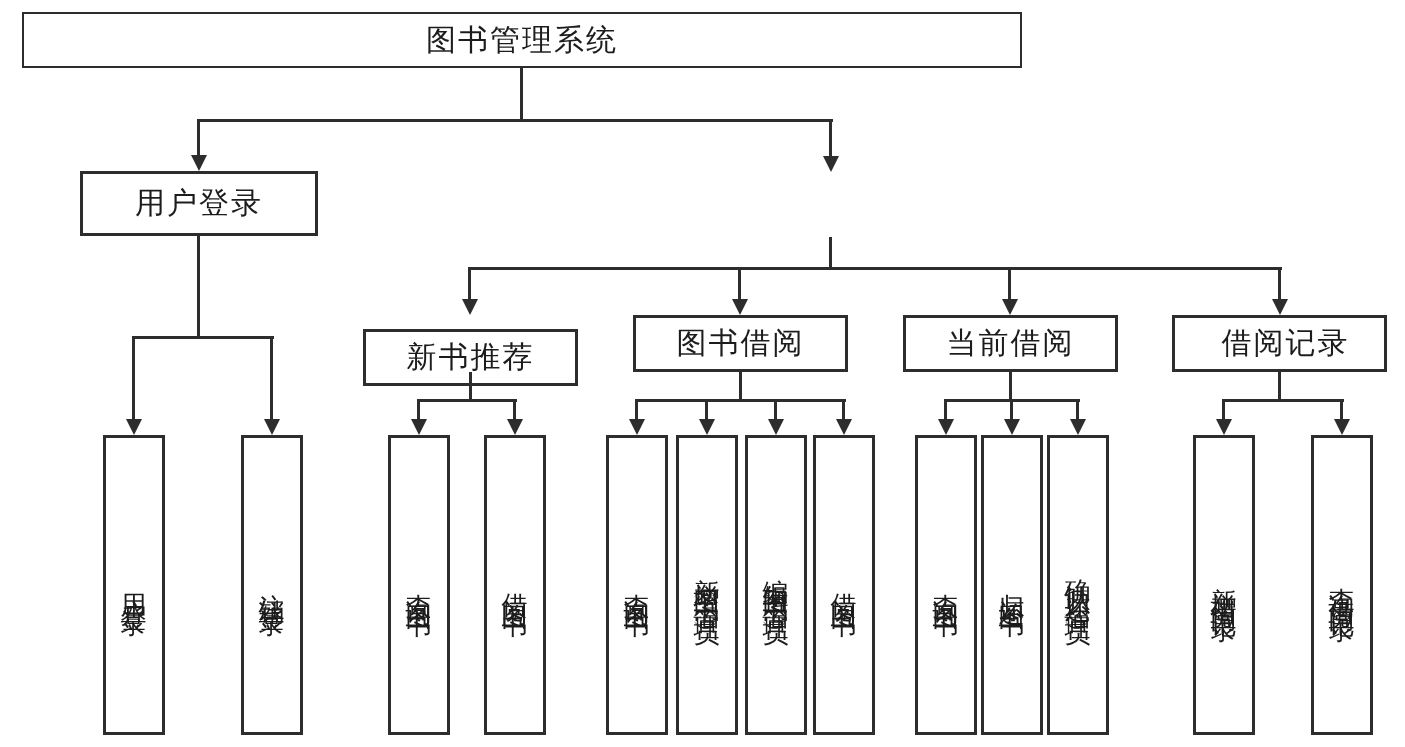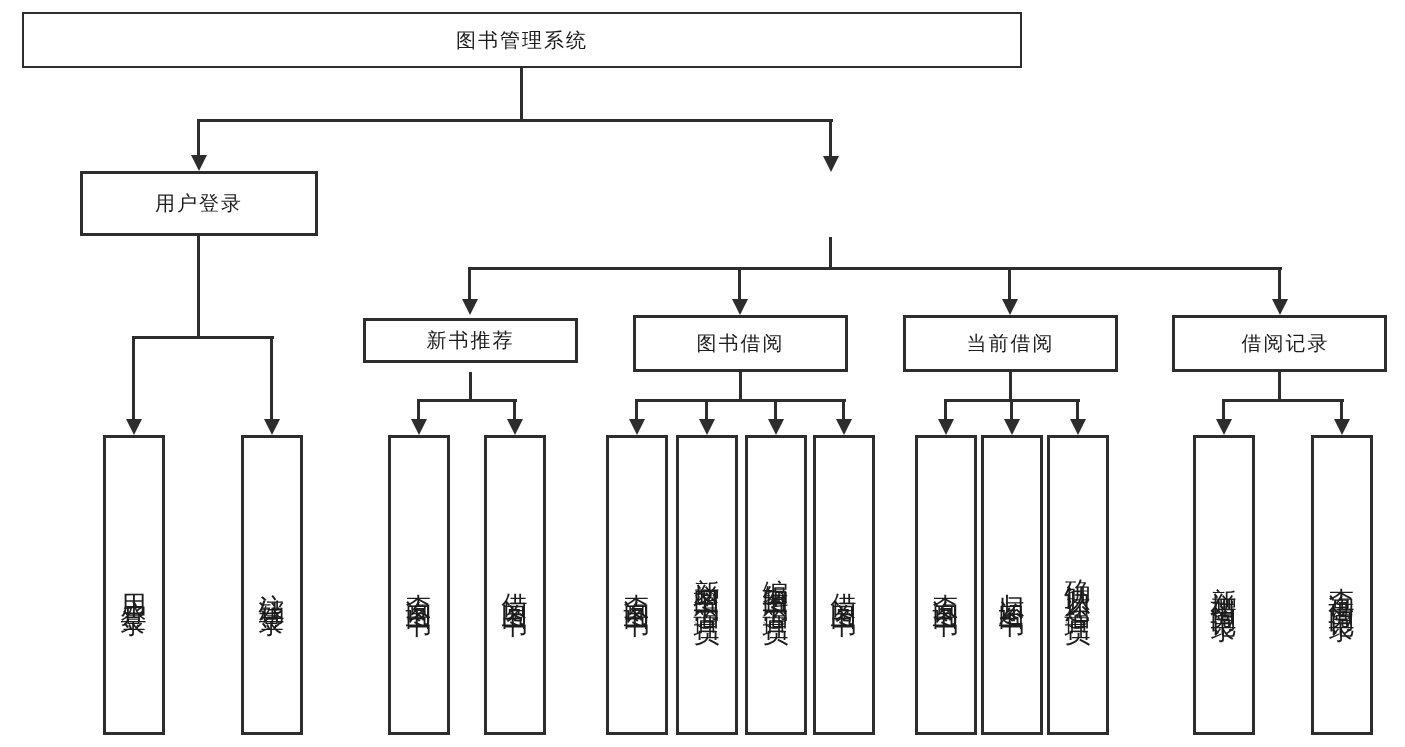--- a/index.html
+++ b/index.html
@@ -5,21 +5,21 @@
   html,body { margin:0; padding:0; background:#ffffff; }
   #stage {
     position:relative; width:1405px; height:747px; background:#ffffff;
     font-family:"Liberation Sans","DejaVu Sans",sans-serif; overflow:hidden;
   }
   .box {
     position:absolute; background:#ffffff; border:3px solid #2d2d2d;
     display:flex; align-items:center; justify-content:center;
     color:#1c1c1c; box-sizing:border-box;
   }
-  .hbox { font-size:20px; letter-spacing:2px; white-space:nowrap; }
+  .hbox { font-size:30px; letter-spacing:2px; white-space:nowrap; }
   .root { border-width:2px; }
   .leaf { width:62px; height:300px; top:435px; }
   .vtext {
     writing-mode:vertical-rl; text-orientation:mixed;
     font-size:26px; letter-spacing:6px; line-height:1; color:#1c1c1c;
   }
   .ln { position:absolute; background:#2d2d2d; }
   .arrow {
     position:absolute; width:0; height:0;
     border-left:8px solid transparent; border-right:8px solid transparent;
@@ -57,21 +57,21 @@
   <div class="ln" style="left:469px; top:267px; width:813px; height:3px;"></div>
   <div class="ln" style="left:468px; top:267px; width:3px; height:33px;"></div>
   <div class="arrow" style="left:462px; top:299px;"></div>
   <div class="ln" style="left:738px; top:267px; width:3px; height:33px;"></div>
   <div class="arrow" style="left:732px; top:299px;"></div>
   <div class="ln" style="left:1008px; top:267px; width:3px; height:33px;"></div>
   <div class="arrow" style="left:1002px; top:299px;"></div>
   <div class="ln" style="left:1278px; top:267px; width:3px; height:33px;"></div>
   <div class="arrow" style="left:1272px; top:299px;"></div>
 
-  <div class="box hbox" style="left:363px; top:318px; width:215px; height:45px;">新书推荐</div>
+  <div class="box hbox" style="left:363px; top:329px; width:215px; height:57px;">新书推荐</div>
   <div class="box hbox" style="left:903px; top:315px; width:215px; height:57px;">当前借阅</div>
   <div class="box hbox" style="left:633px; top:315px; width:215px; height:57px;">图书借阅</div>
   <div class="box hbox" style="left:1172px; top:315px; width:215px; height:57px;padding-left:12px;">借阅记录</div>
 
   <div class="ln" style="left:469px; top:372px; width:3px; height:30px;"></div>
   <div class="ln" style="left:418px; top:399px; width:99px; height:3px;"></div>
   <div class="ln" style="left:417px; top:399px; width:3px; height:21px;"></div>
   <div class="arrow" style="left:411px; top:419px;"></div>
   <div class="ln" style="left:513px; top:399px; width:3px; height:21px;"></div>
   <div class="arrow" style="left:507px; top:419px;"></div>

